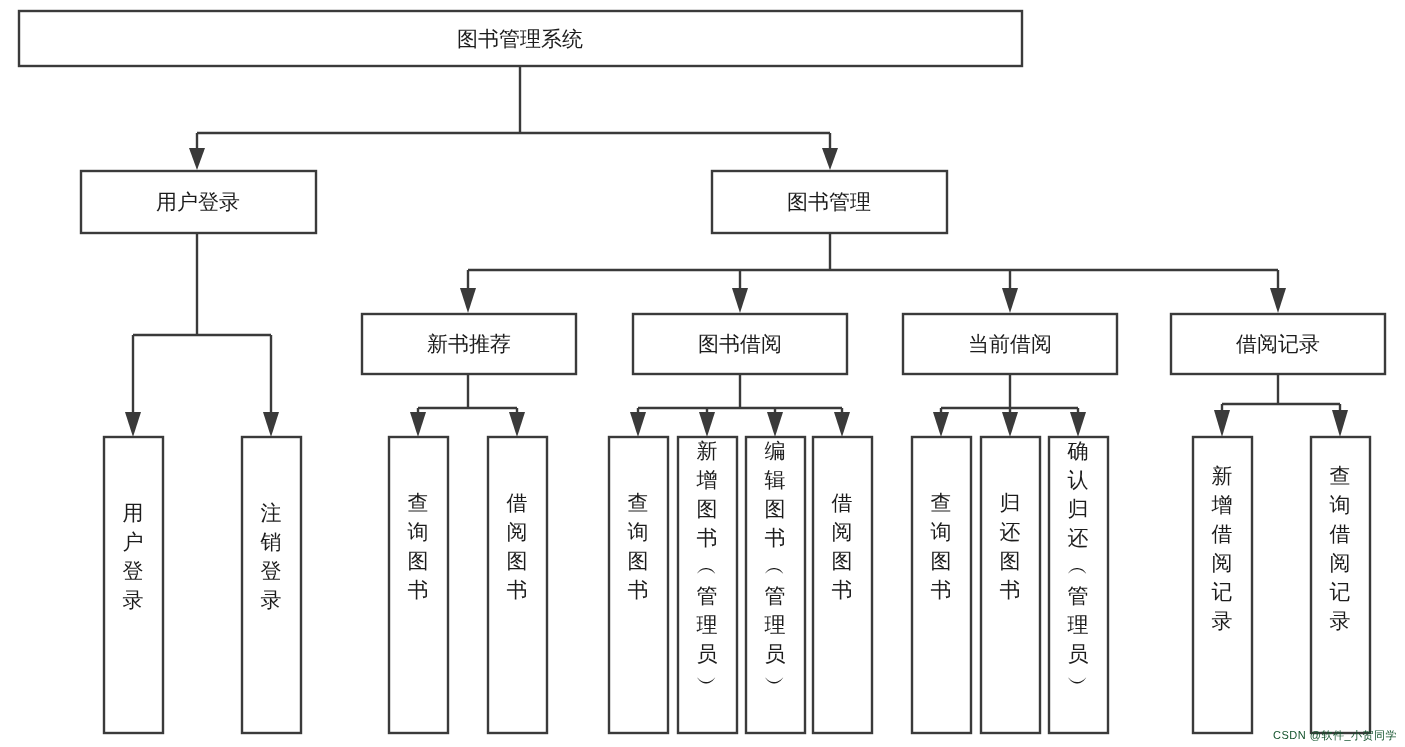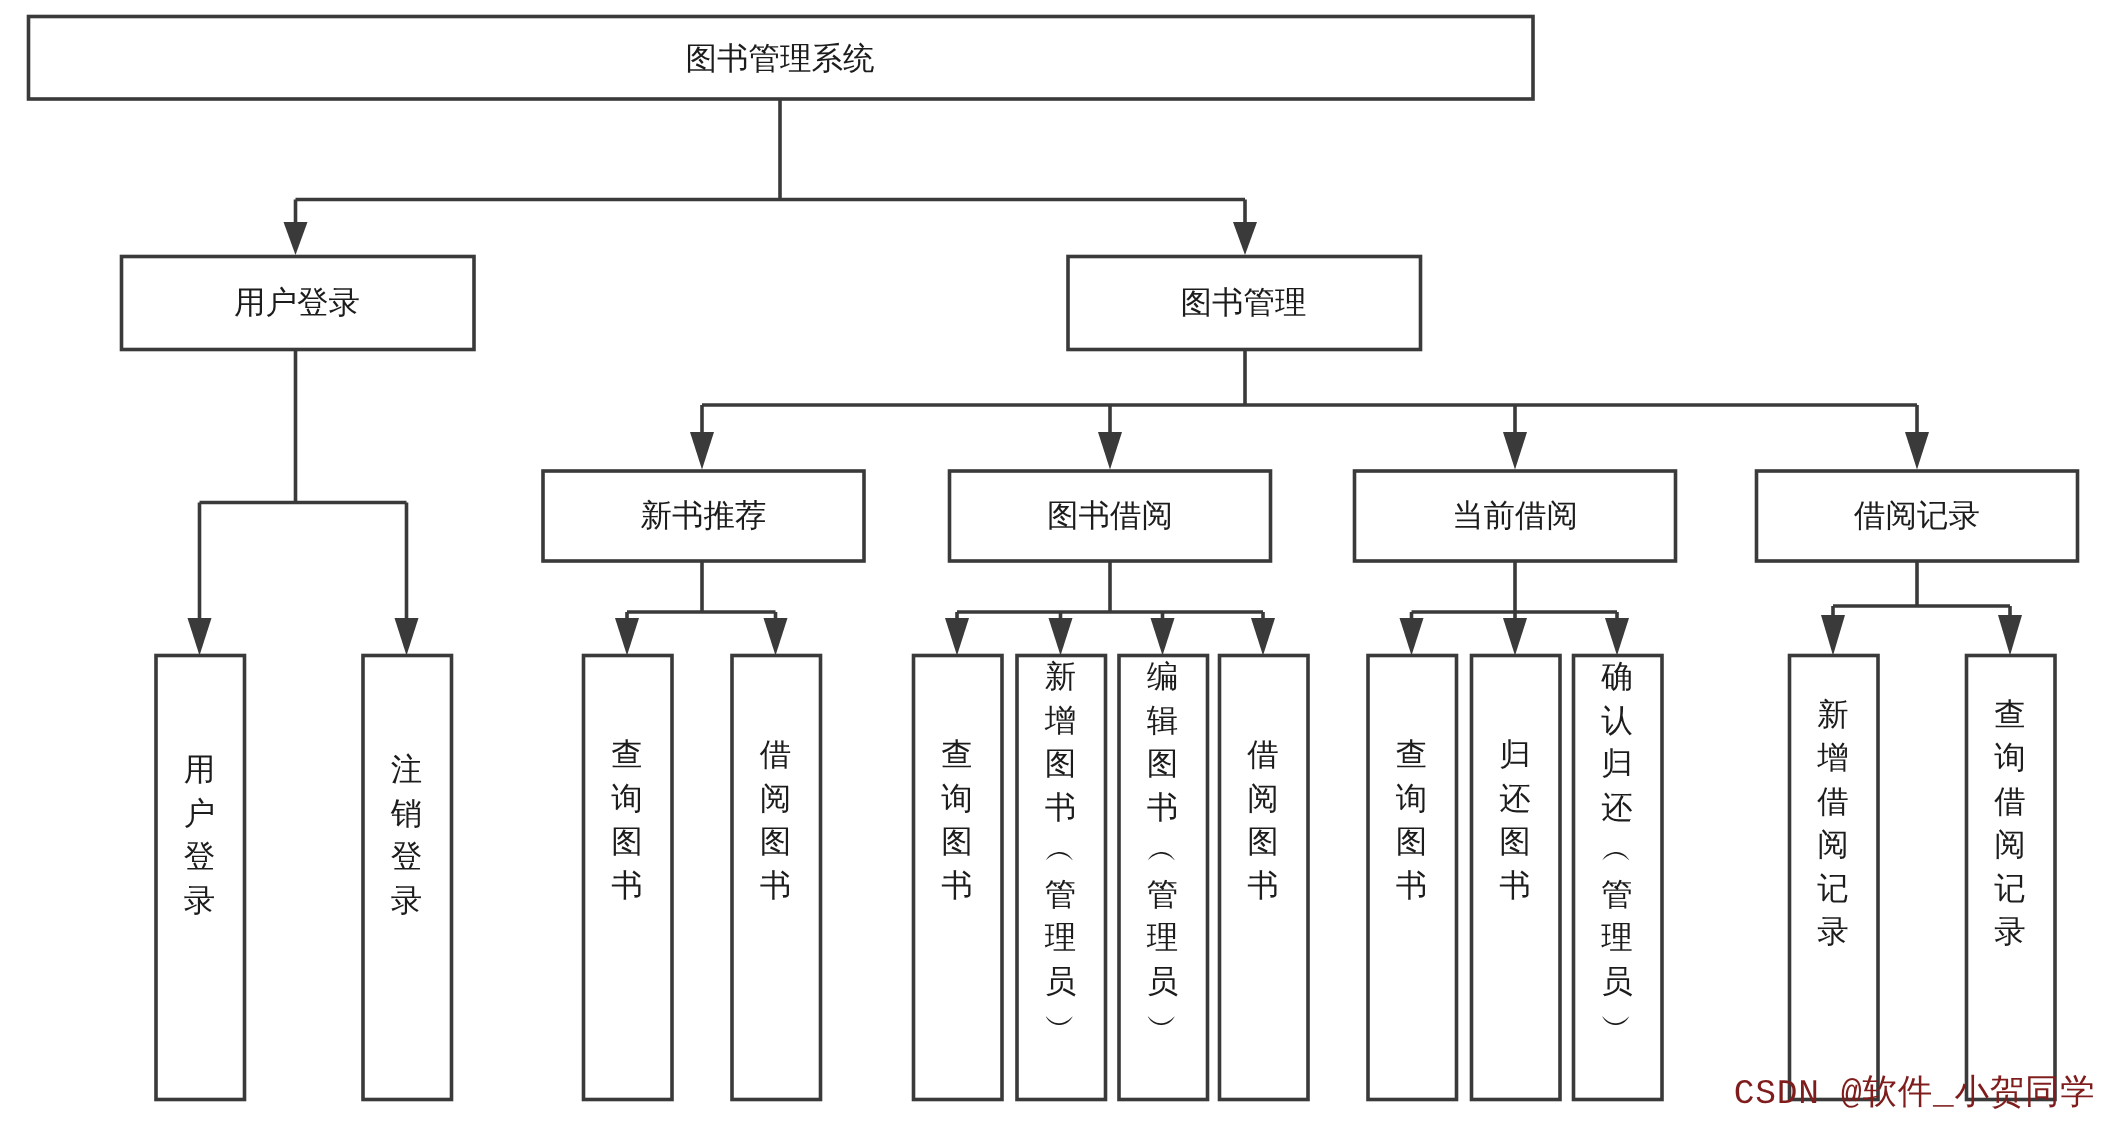--- a/index.html
+++ b/index.html
@@ -47,23 +47,23 @@
   .node-label-v {
     font-family: "DejaVu Sans", "Liberation Sans", sans-serif;
     font-size: 21px;
     fill: #1c1c1c;
     text-anchor: middle;
   }
   .watermark {
     position: absolute;
     right: 8px;
     bottom: 4px;
-    font-family: Liberation Mono, monospace;
-    font-size: 23px;
-    color: #7f1d1d;
+    font-family: Liberation Sans, sans-serif;
+    font-size: 11px;
+    color: #14532d;
     letter-spacing: 0.5px;
     white-space: nowrap;
     pointer-events: none;
   }
 </style>
 </head>
 <body>
 
 <svg id="diagram" viewBox="0 0 1405 747" xmlns="http://www.w3.org/2000/svg">
 

